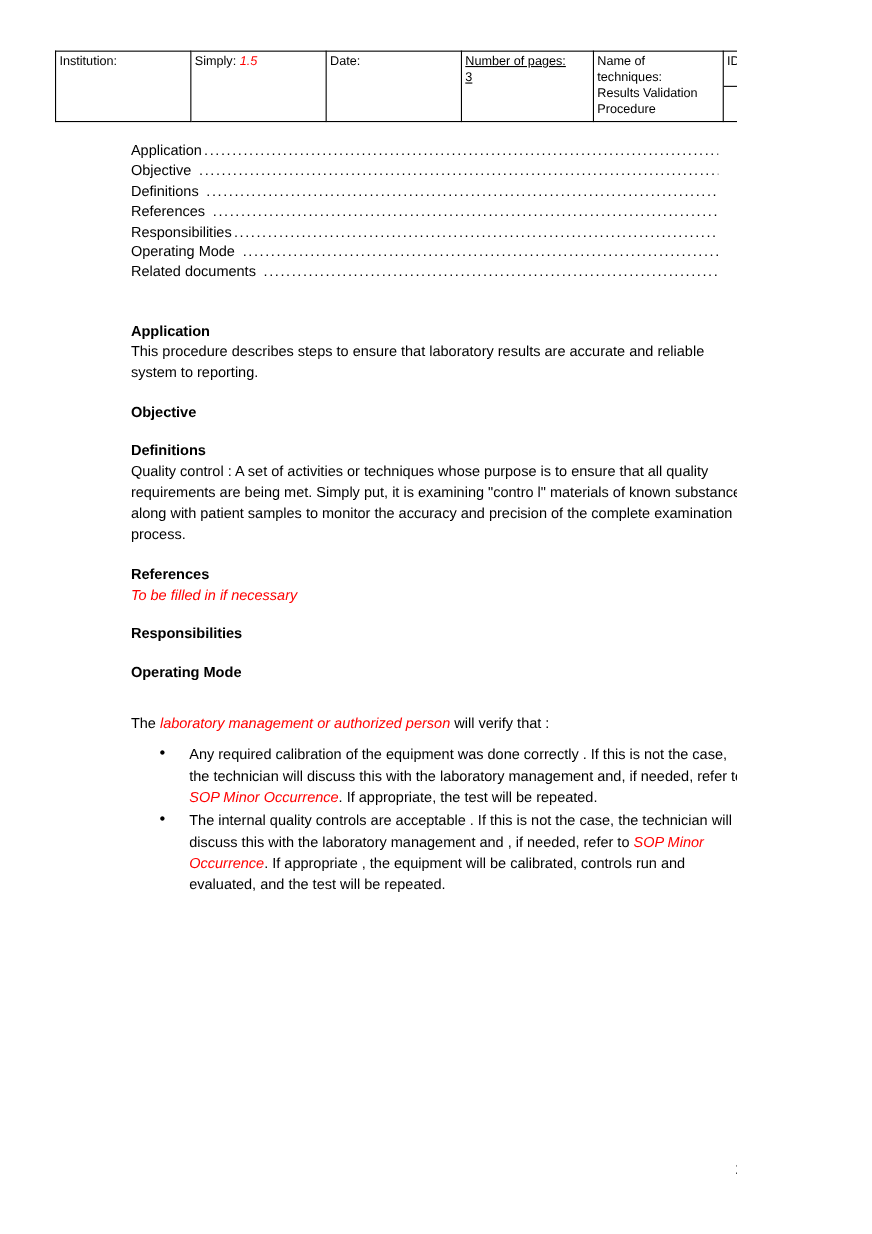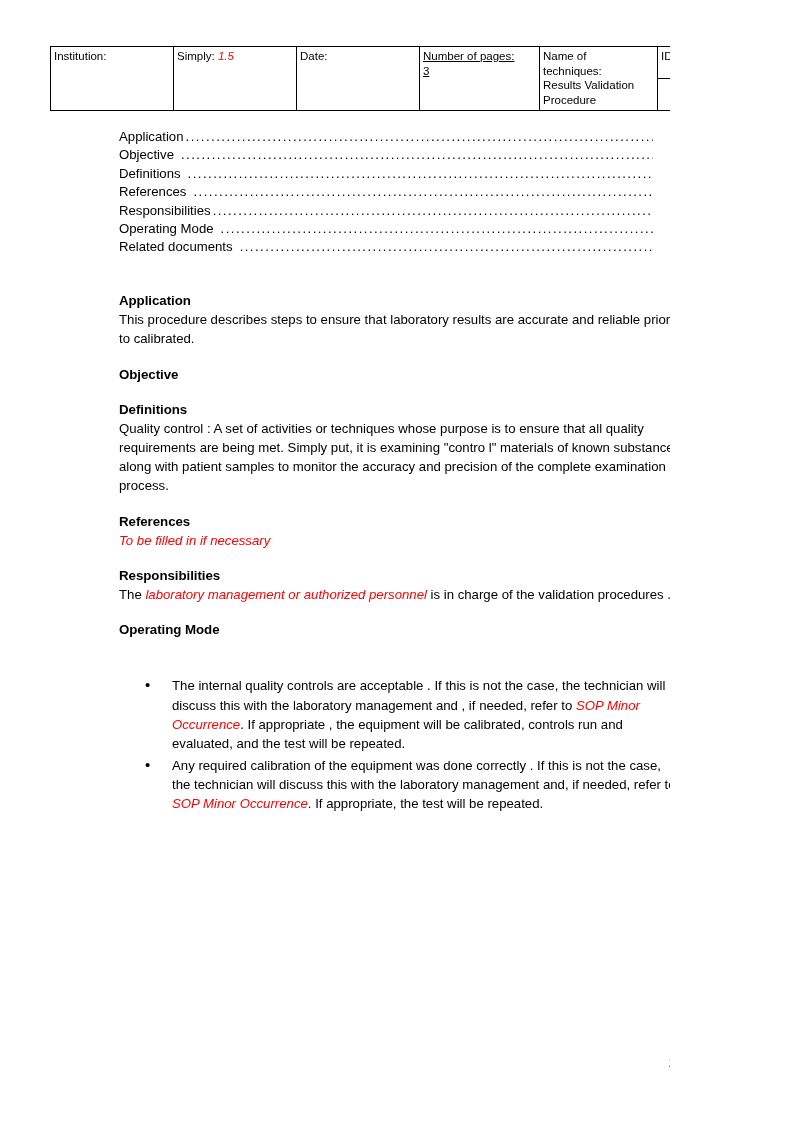--- a/index.html
+++ b/index.html
@@ -243,55 +243,55 @@
     <div class="toc-row spaced">
       <span class="toc-label">Related documents</span>
       <span class="toc-dots"></span>
       <span class="toc-page">3</span>
     </div>
   </div>
 
   <div class="content">
 
     <h2 class="sec">Application</h2>
-    <p class="para">This procedure  describes steps to ensure that laboratory results are accurate and reliable prior to  calibrated.</p>
+    <p class="para">This procedure  describes steps to ensure that laboratory results are accurate and reliable system to  reporting.</p>
 
     <div class="gap-sec"></div>
 
     <h2 class="sec">Objective</h2>
 
     <div class="gap-sec"></div>
 
     <h2 class="sec">Definitions</h2>
     <p class="para">Quality control :  A set of activities or techniques whose purpose is to ensure that all quality requirements are being met. Simply put, it is examining "contro l" materials of known substances along with patient samples to monitor the accuracy and precision of the complete examination process.</p>
 
     <div class="gap-sec"></div>
 
     <h2 class="sec">References</h2>
     <p class="para">
       <span class="red-italic">To be filled in if necessary</span>
     </p>
 
     <div class="gap-sec"></div>
 
     <h2 class="sec">Responsibilities</h2>
-    <p class="para"><span>The </span><span class="red-italic">laboratory management or authorized personnel</span><span> is in charge of the validation procedures .</span></p>
 
     <div class="gap-sec"></div>
 
     <h2 class="sec">Operating Mode</h2>
     <div class="gap-small"></div>
 
     <div class="gap-para"></div>
 
+    <p class="para"><span>The </span><span class="red-italic">laboratory management or authorized person</span><span> will verify that :</span></p>
 
     <div class="gap-small"></div>
 
     <ul class="bullets">
+      <li><span>Any required  calibration of the equipment was done correctly   . If this is not the case, the technician will discuss this with the laboratory management and, if needed, refer to   </span><span class="red-italic">SOP Minor Occurrence</span><span>. If appropriate, the test will be repeated.</span></li>
       <li><span>The internal quality controls are    acceptable . If this is not the case, the technician will discuss  this with the  laboratory management  and , if needed, refer to  </span><span class="red-italic">SOP Minor Occurrence</span><span>. If appropriate , the equipment will be calibrated, controls run and evaluated, and    the test will be repeated.</span></li>
-      <li><span>Any required  calibration of the equipment was done correctly   . If this is not the case, the technician will discuss this with the laboratory management and, if needed, refer to   </span><span class="red-italic">SOP Minor Occurrence</span><span>. If appropriate, the test will be repeated.</span></li>
     </ul>
 
   </div>
 
   <div class="page-number">2</div>
 
 </div>
 
 </body></html>

